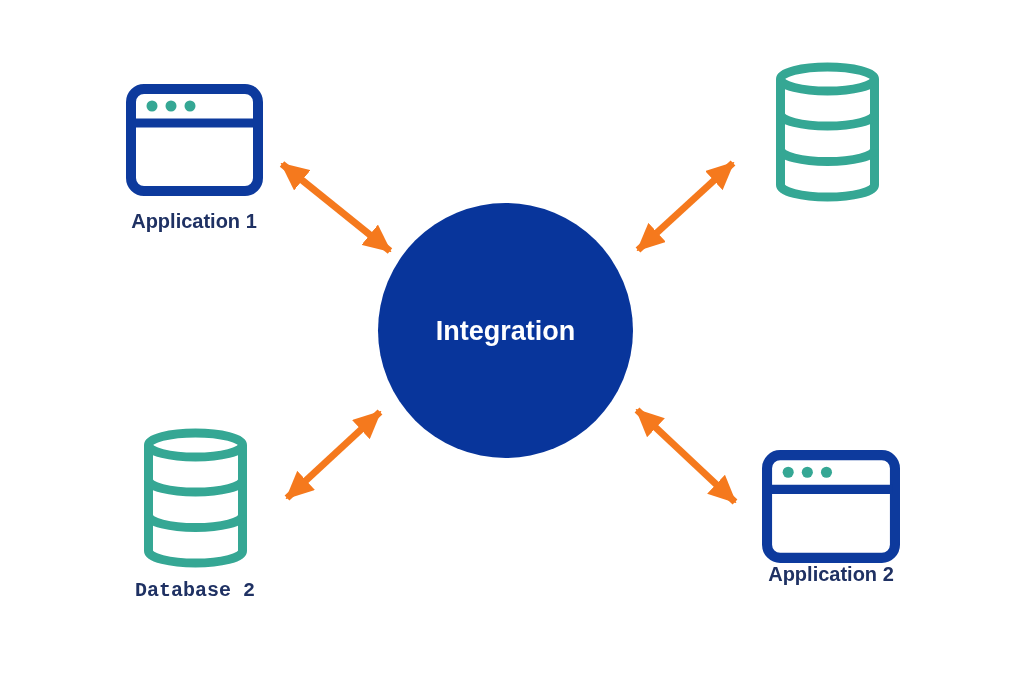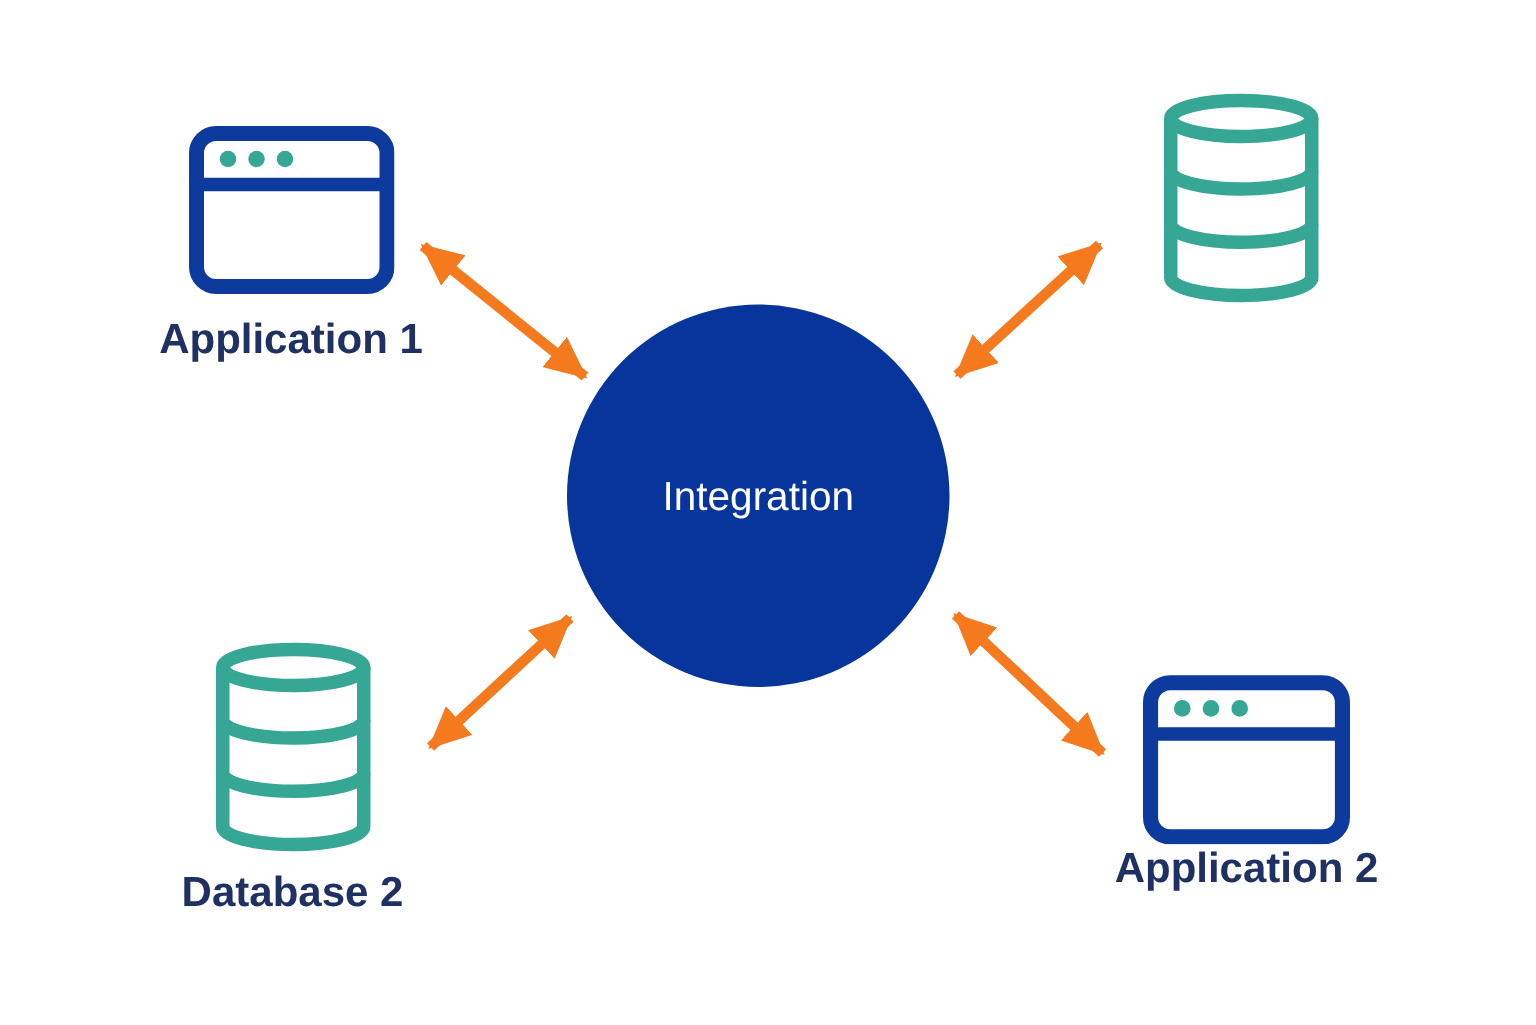--- a/index.html
+++ b/index.html
@@ -39,43 +39,43 @@
     width: 255px; height: 255px;
     border-radius: 50%;
     background: var(--hub-blue, #08359B);
     display: flex;
     flex-direction: column;
     align-items: center;
     justify-content: center;
     text-align: center;
     color: #ffffff;
     font-size: 27px;
-    font-weight: 400;
+    font-weight: 700;
     line-height: 34px;
   }
   .node {
     position: absolute;
     display: flex;
     flex-direction: column;
     align-items: center;
     text-align: center;
   }
   .node-label {
-    font-size: 28px;
+    font-size: 20px;
     font-weight: 700;
     color: var(--label-navy, #1F3163);
     white-space: nowrap;
   }
   .node-app1 { left: 94px;  top: 84px;  width: 200px; }
   .node-db1  { left: 717px; top: 62px;  width: 220px; }
   .node-db2  { left: 85px;  top: 428px; width: 220px; }
   .node-app2 { left: 731px; top: 450px; width: 200px; }
   .node-app1 .node-label { margin-top: 14px; }
   .node-db1  .node-label { margin-top: 11px; }
-  .node-db2  .node-label { margin-top: 11px; }
+  .node-db2  .node-label { margin-top: 11px; font-family: Liberation Mono, monospace; }
   .node-app2 .node-label { margin-top: 0; text-align: right; }
   .app-stroke  { stroke: var(--icon-blue, #0D3A9D); fill: none; }
   .app-dot     { fill: var(--teal, #35A794); }
   .db-stroke   { stroke: var(--teal, #35A794); fill: none; }
 </style>
 </head>
 <body>
 
 <div class="canvas">
 

